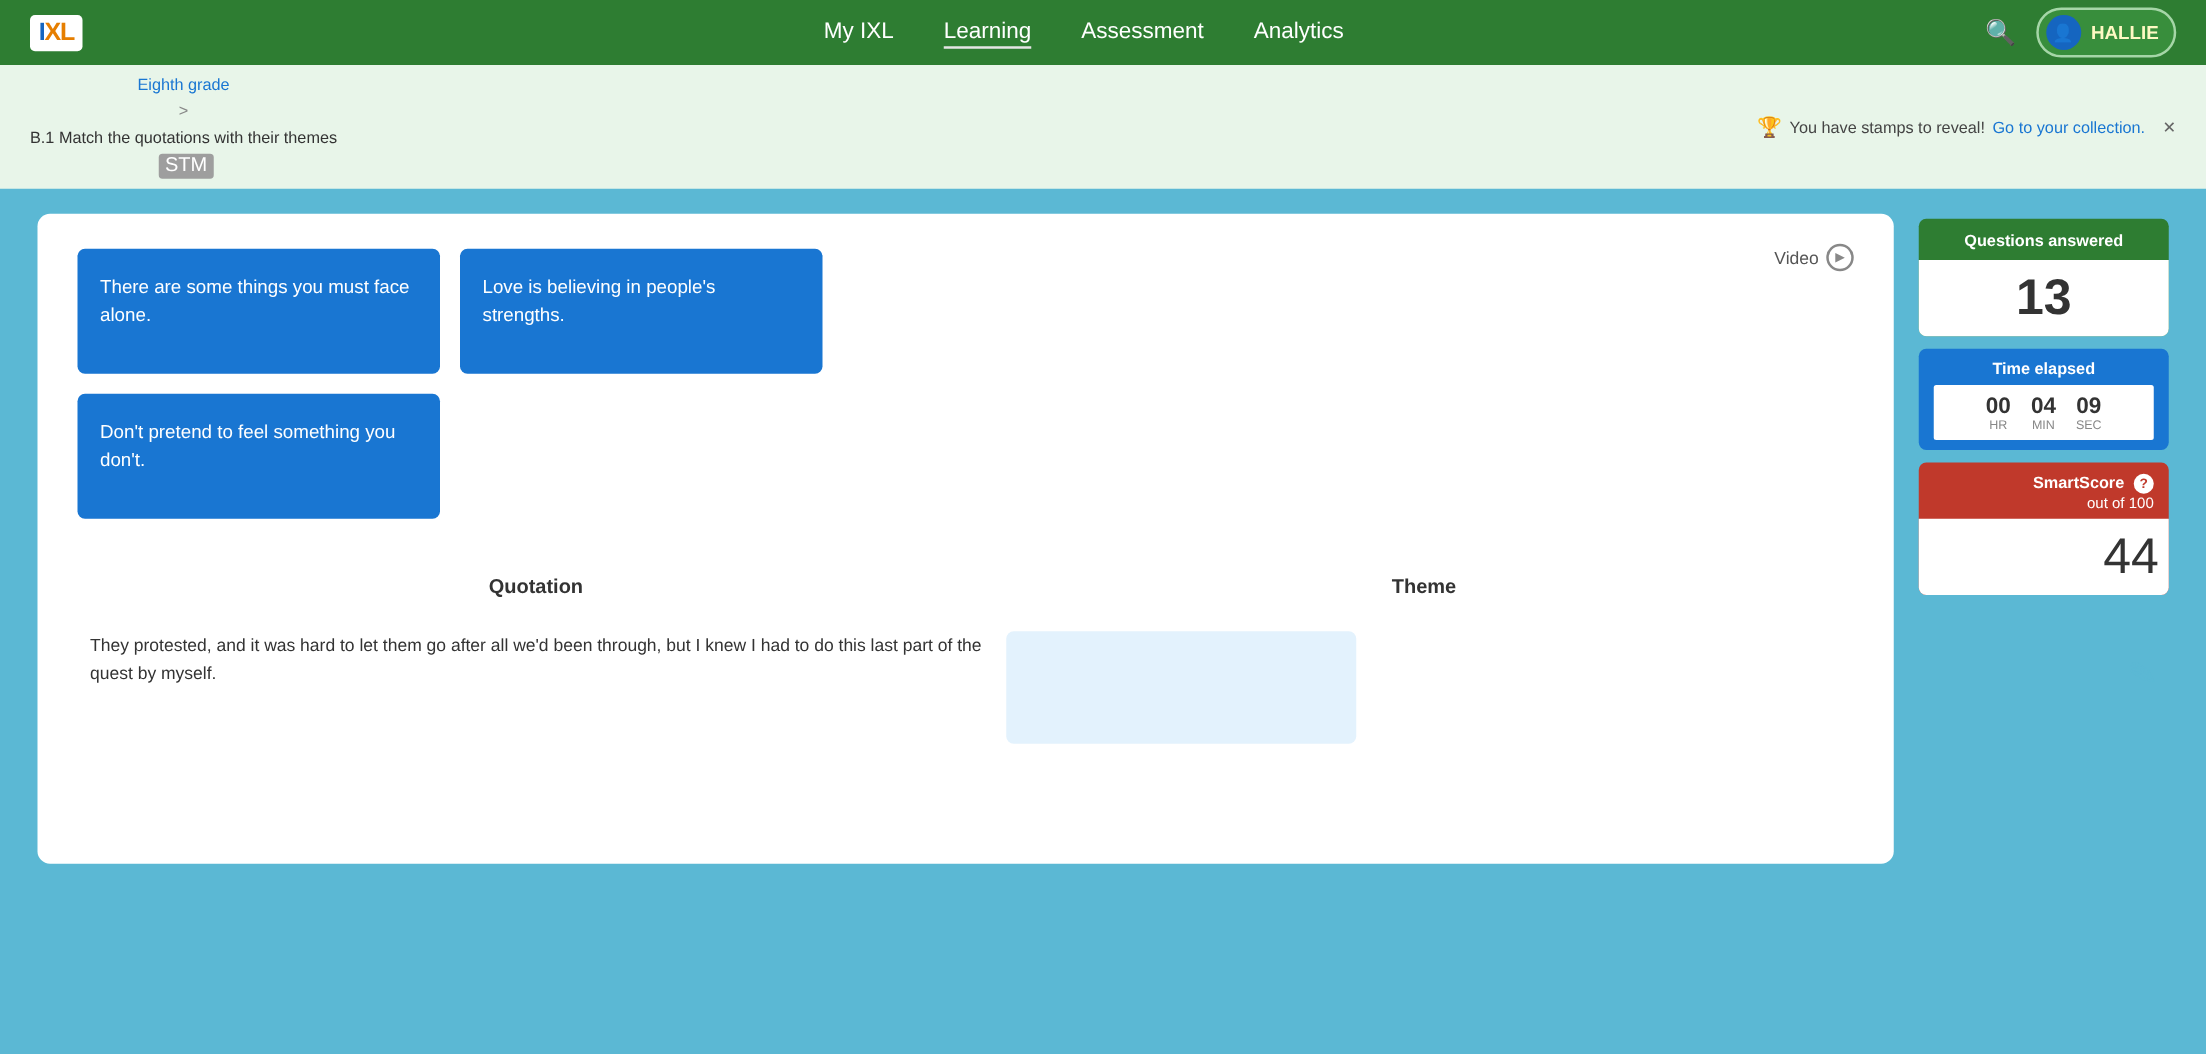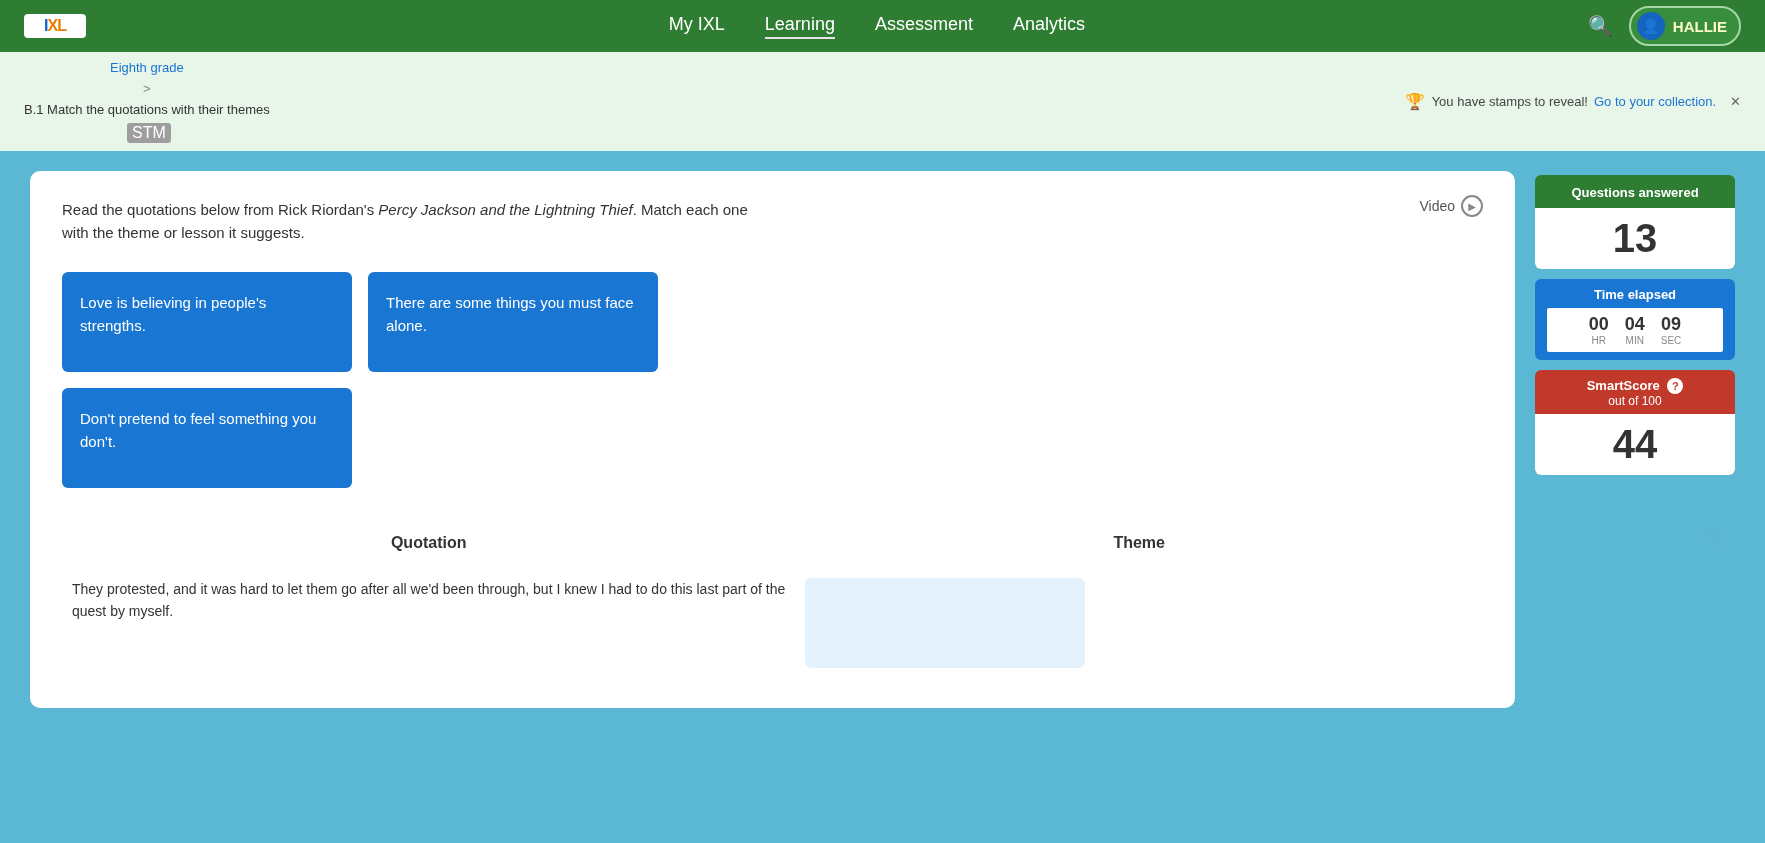--- a/index.html
+++ b/index.html
@@ -16,23 +16,23 @@
       background: #2e7d32;
       height: 52px;
       display: flex;
       align-items: center;
       padding: 0 24px;
       gap: 32px;
     }
     .logo-box {
       background: white;
       border-radius: 4px;
-      padding: 3px 20px;
+      padding: 3px 7px;
       font-weight: 900;
-      font-size: 16px;
+      font-size: 20px;
       color: #e67e00;
       letter-spacing: -1px;
     }
     .logo-box span { color: #1565c0; }
     .nav-links {
       display: flex;
       gap: 40px;
       margin-left: 80px;
       flex: 1;
       justify-content: center;
@@ -295,33 +295,33 @@
       font-size: 18px;
       font-weight: bold;
       color: #333;
       padding-top: 2px;
     }
 
     .smartscore-box {
       background: #c0392b;
       border-radius: 6px;
       padding: 8px 12px;
-      text-align: center;
+      text-align: right;
       color: white;
     }
     .smartscore-label {
       font-size: 13px;
       font-weight: bold;
     }
     .smartscore-sub {
       font-size: 12px;
     }
     .smartscore-number {
       font-size: 40px;
-      font-weight: bold;
+      font-weight: normal;
       color: #333;
       background: white;
       display: block;
       margin: 6px -12px -8px;
       padding: 8px;
       border-bottom-left-radius: 6px;
       border-bottom-right-radius: 6px;
     }
 
     .help-icon-circle {
@@ -387,27 +387,24 @@
 
 <div class="main-content">
 
   <div class="activity-panel">
 
     <div class="video-btn">
       <span>Video</span>
       <div class="play-circle">▶</div>
     </div>
 
-    <p class="instructions">
-      Read the quotations below from Rick Riordan's <em>Percy Jackson and the Lightning Thief</em>. Match each one with the theme or lesson it suggests.
-    </p>
 
     <div class="quote-cards">
+      <div class="quote-card">There are some things you must face alone.</div>
       <div class="quote-card">Love is believing in people's strengths.</div>
-      <div class="quote-card">There are some things you must face alone.</div>
       <div class="quote-card">Don't pretend to feel something you don't.</div>
     </div>
 
     <table class="match-table">
       <thead>
         <tr>
           <th class="quotation-col">Quotation</th>
           <th class="theme-col">Theme</th>
         </tr>
       </thead>

